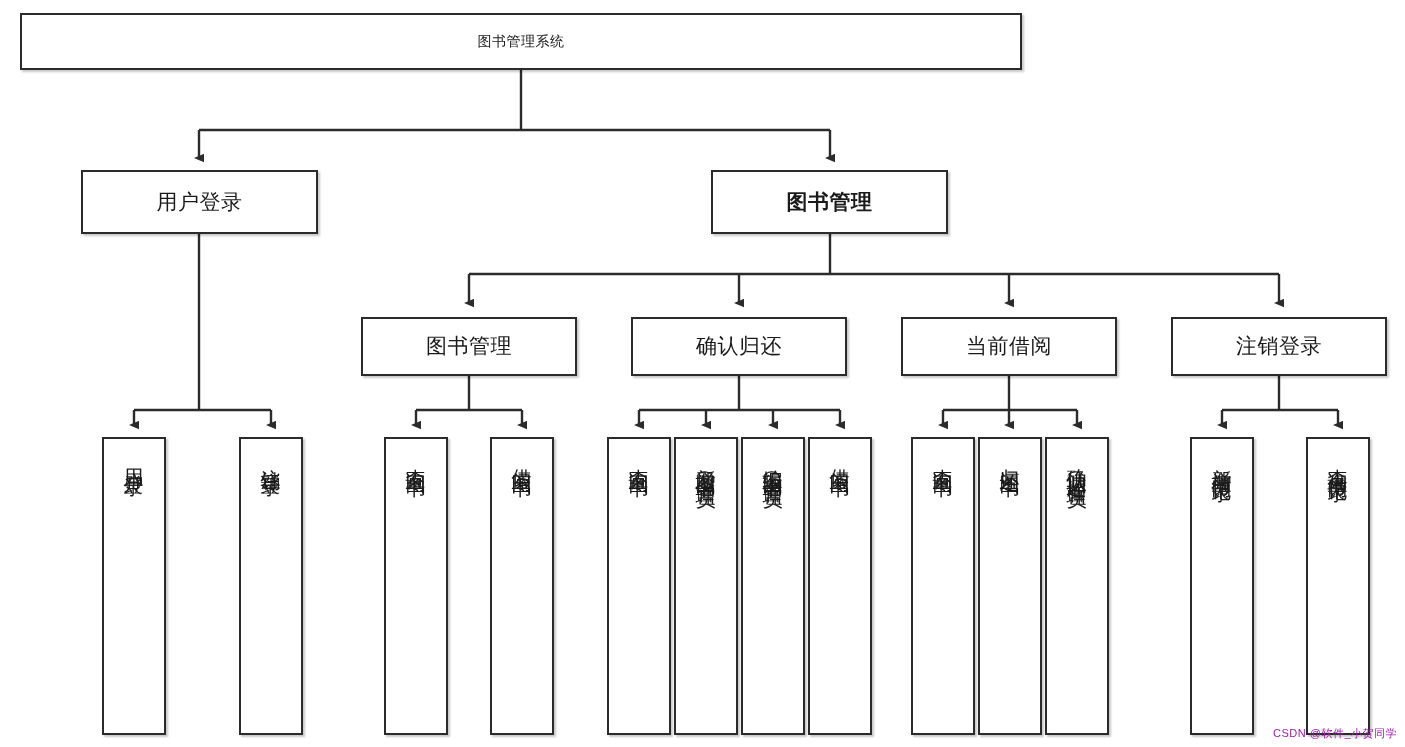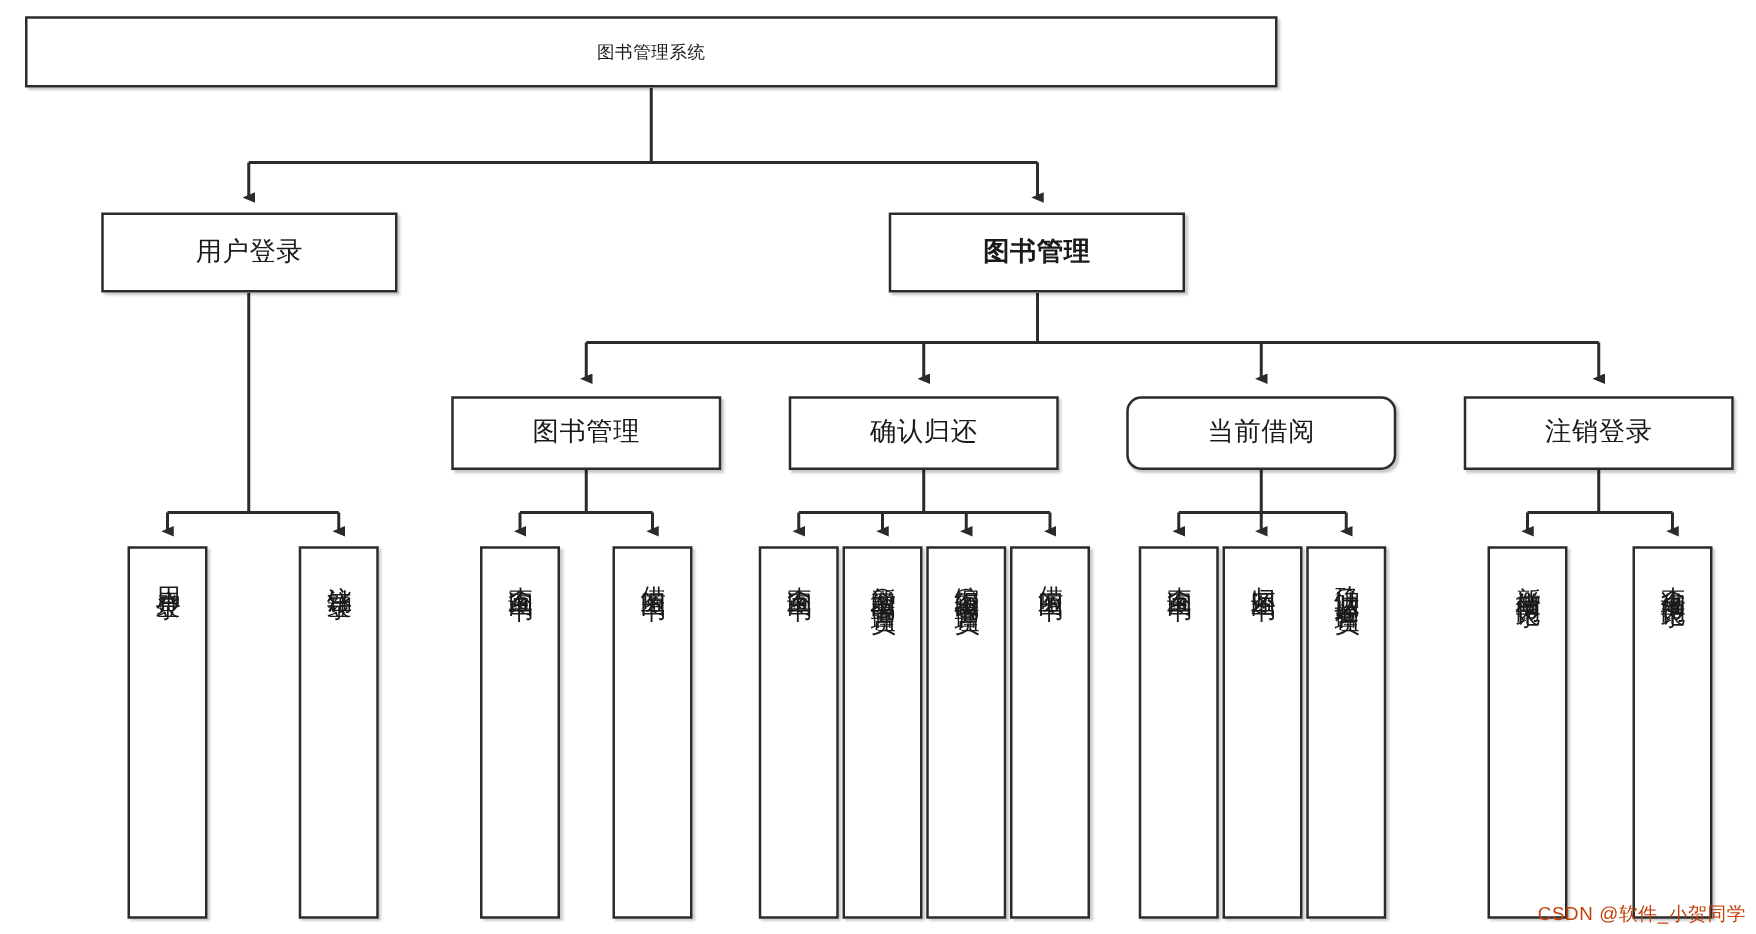--- a/index.html
+++ b/index.html
@@ -54,22 +54,22 @@
     letter-spacing: 3px;
     font-size: 20px;
     line-height: 1;
     display: block;
   }
   .node.root .node-label { font-size: 14px; }
   .watermark {
     position: absolute;
     right: 8px;
     bottom: 6px;
-    color: #c2410c;
-    font-size: 15px;
+    color: #a21caf;
+    font-size: 11px;
     letter-spacing: 0.5px;
     white-space: nowrap;
     user-select: none;
   }
 </style>
 </head>
 <body>
 
 <div id="diagram-root">
 
@@ -150,21 +150,21 @@
   </div>
 
   <div class="node" style="left:361px; top:317px; width:216px; height:59px;">
     <span class="node-label">图书管理</span>
   </div>
 
   <div class="node" style="left:631px; top:317px; width:216px; height:59px;">
     <span class="node-label">确认归还</span>
   </div>
 
-  <div class="node" style="left:901px; top:317px; width:216px; height:59px;border-radius:12px;">
+  <div class="node" style="left:901px; top:317px; width:216px; height:59px;">
     <span class="node-label">当前借阅</span>
   </div>
 
   <div class="node" style="left:1171px; top:317px; width:216px; height:59px;">
     <span class="node-label">注销登录</span>
   </div>
 
   <div class="node vertical" style="left:102px; top:437px; width:64px; height:298px;">
     <span class="node-label">用户登录</span>
   </div>

